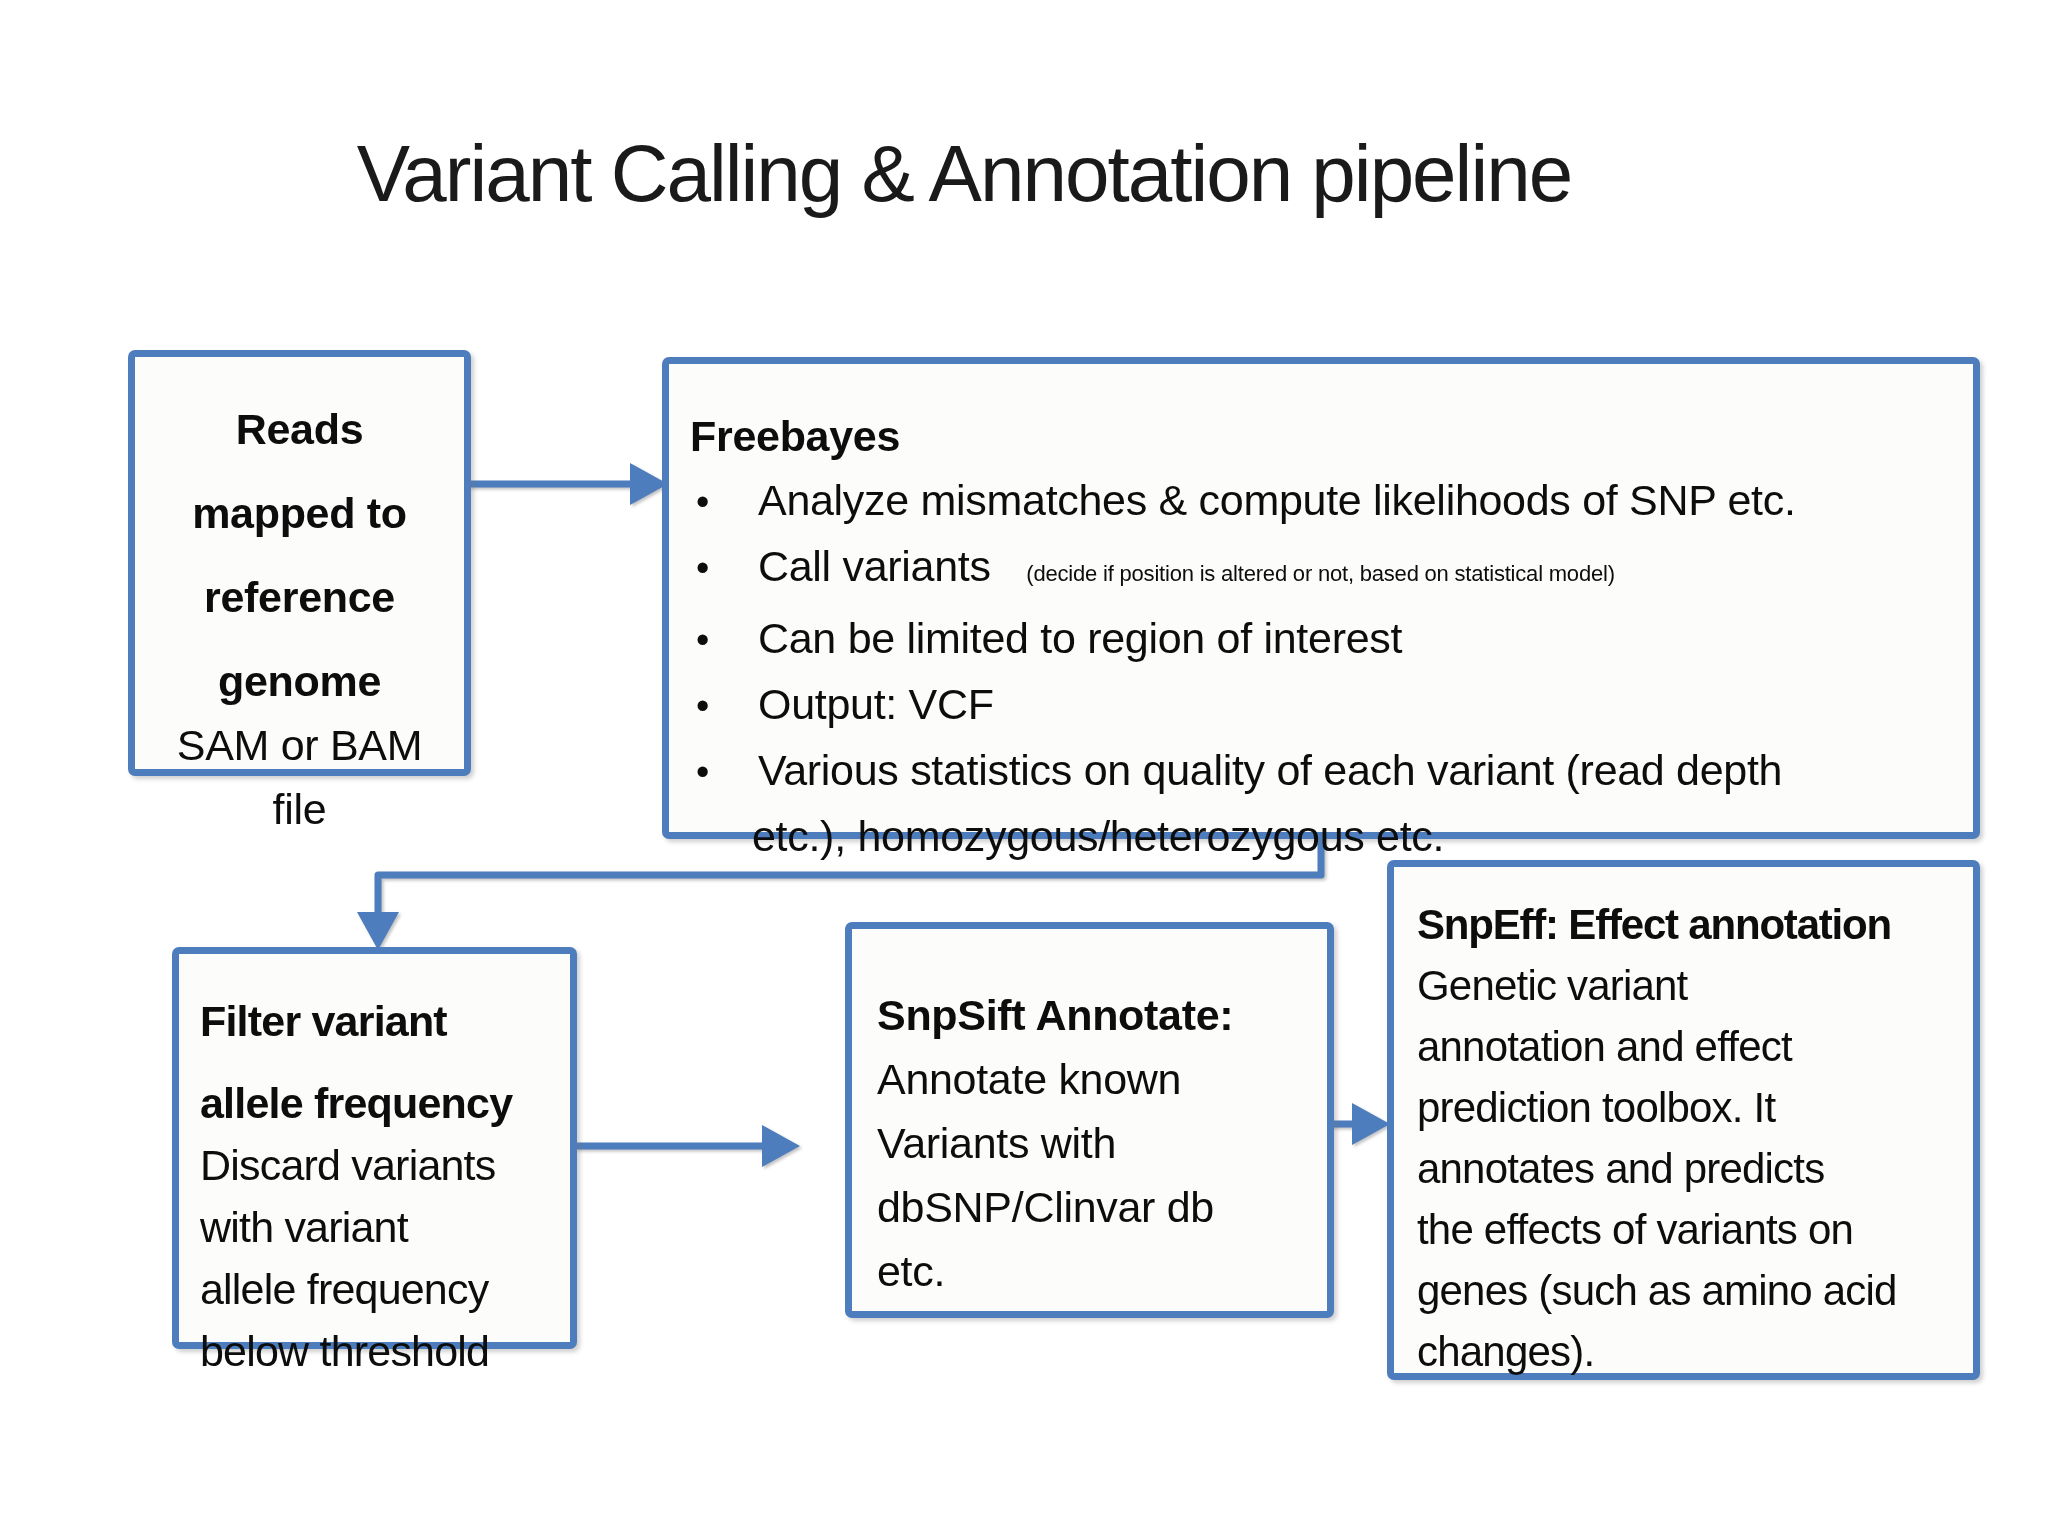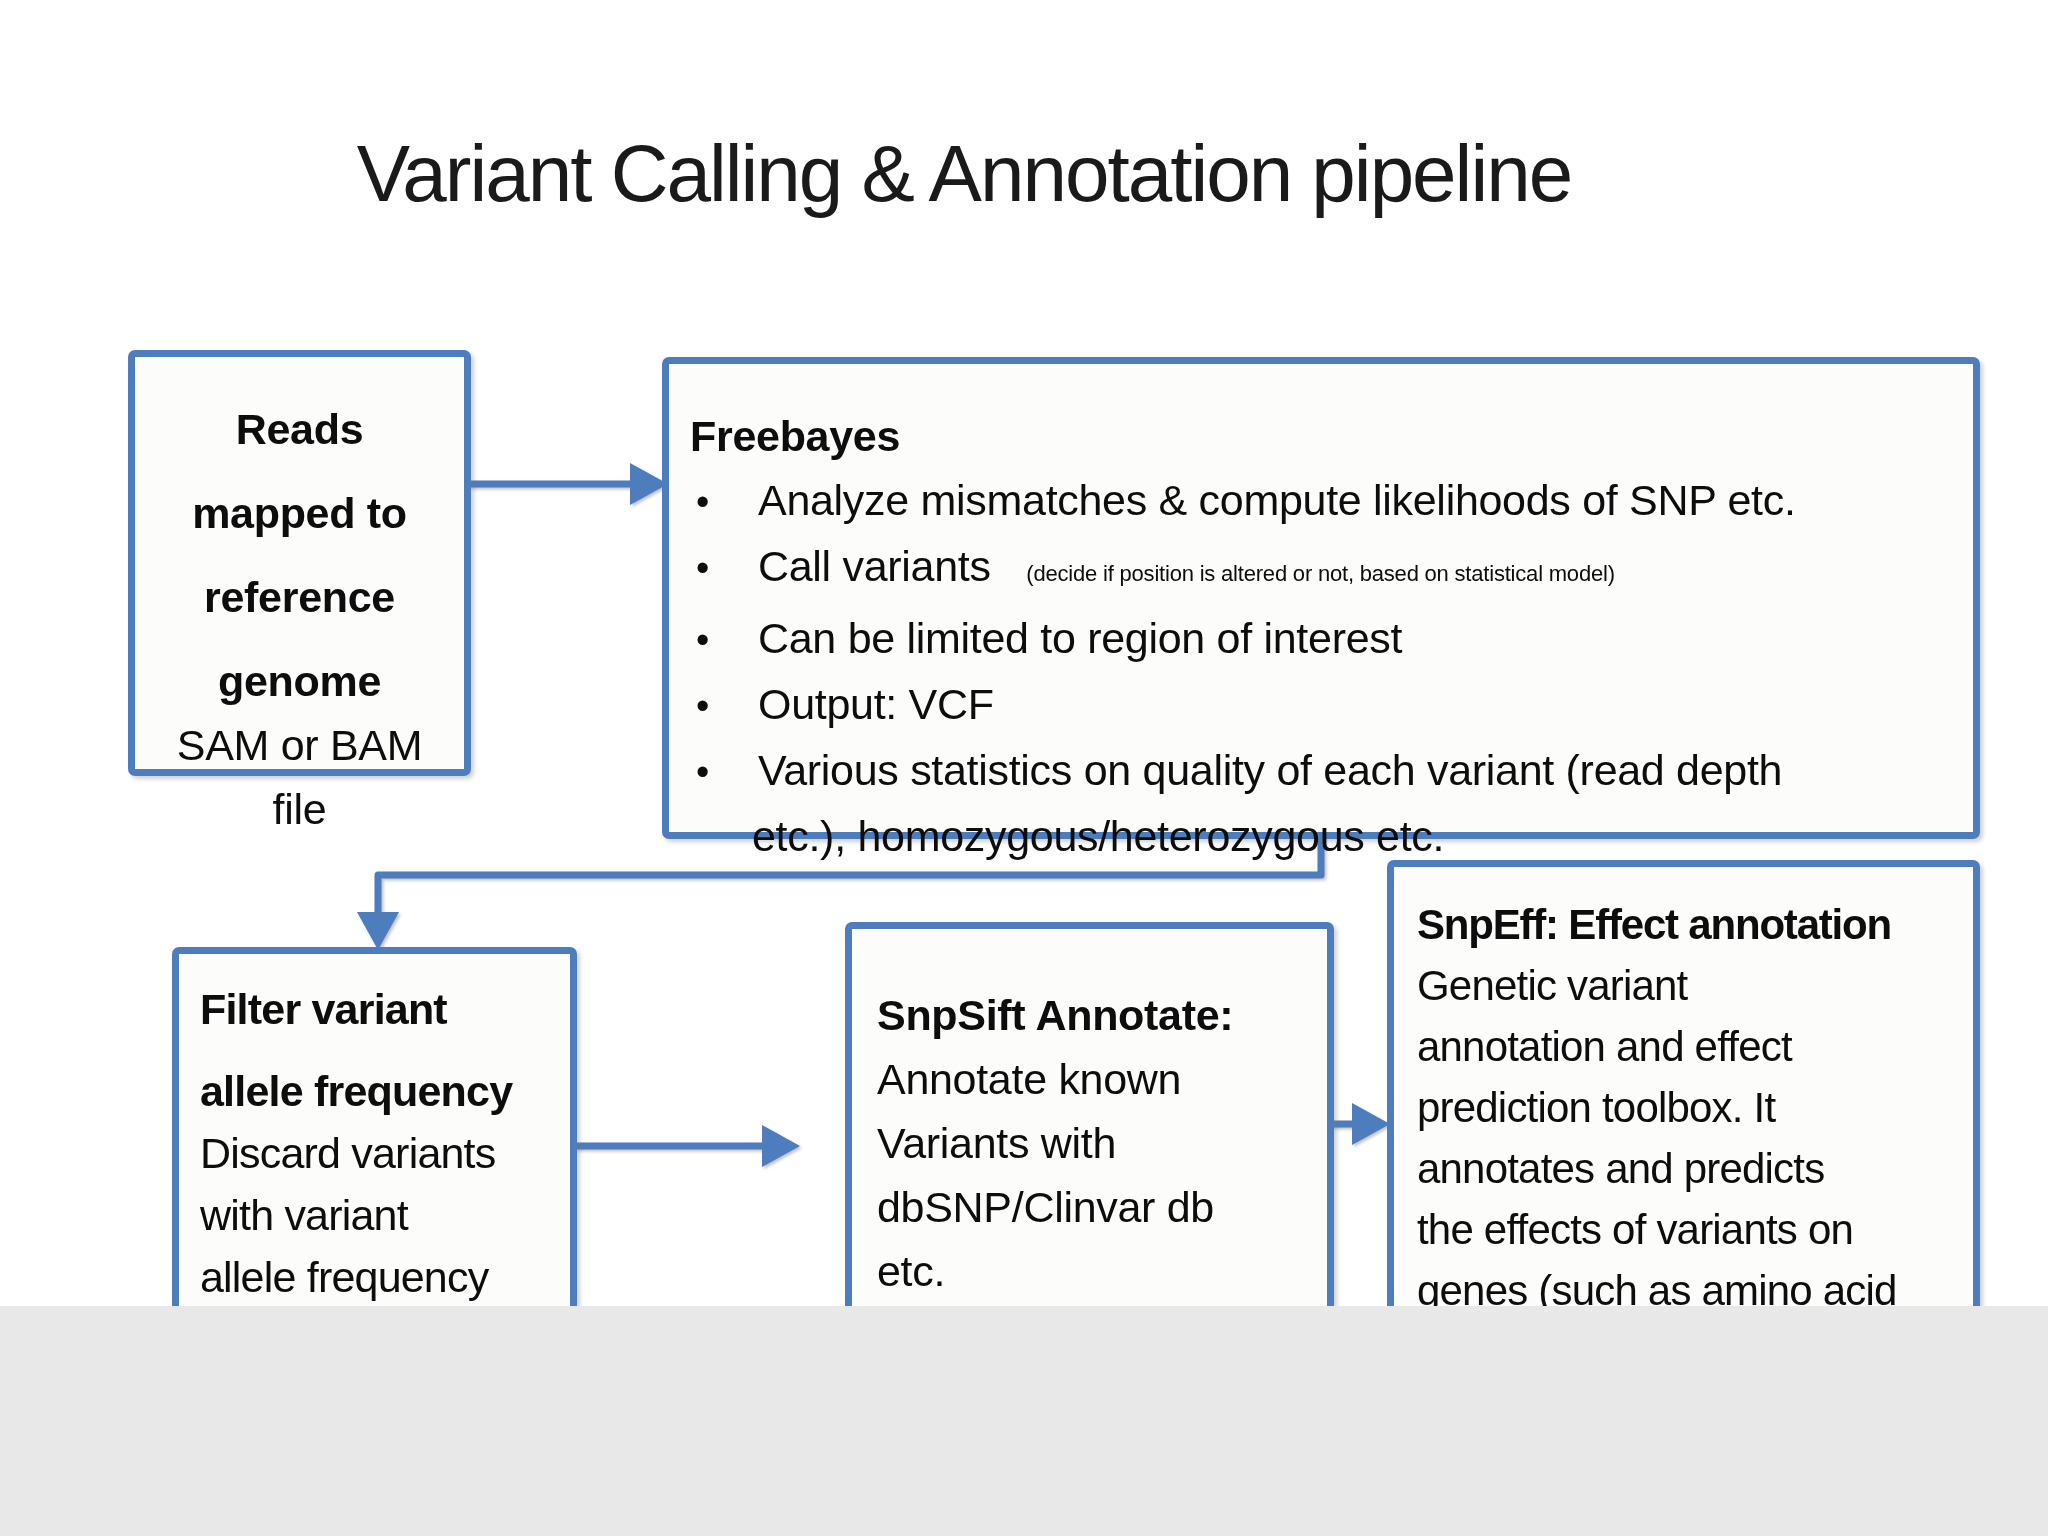--- a/index.html
+++ b/index.html
@@ -1,17 +1,17 @@
 <!DOCTYPE html>
 <html><head>
 <meta charset="utf-8">
 <style>
   html,body{margin:0;padding:0;}
   body{font-family:"Liberation Sans","DejaVu Sans",sans-serif;background:#e8e8e8;}
-  .slide{position:relative;width:2048px;height:1306px;background:#ffffff;overflow:hidden;color:#0d0d0d;}
+  .slide{position:relative;width:2048px;height:1536px;background:#ffffff;overflow:hidden;color:#0d0d0d;}
 
   .title{
     position:absolute;top:132px;left:0;right:120px;
     text-align:center;font-size:80px;line-height:1.05;
     letter-spacing:-2px;font-weight:normal;margin:0;color:#1a1a1a;
   }
 
   .connectors{position:absolute;left:0;top:0;z-index:1;
     filter:drop-shadow(2px 2px 1.5px rgba(120,120,120,0.45));}
 
@@ -28,21 +28,21 @@
     text-align:center;padding-top:20px;line-height:64px;}
 
   #box-freebayes{left:662px;top:357px;width:1318px;height:482px;
     padding:20px 18px 16px 21px;line-height:64px;}
   .brow{display:flex;align-items:baseline;}
   .bullet{flex:none;width:62px;padding-left:6px;font-size:38px;}
   .small{font-size:22px;letter-spacing:-0.2px;margin-left:24px;}
   .cont{padding-left:62px;}
 
   #box-filter{left:172px;top:947px;width:405px;height:402px;
-    padding:4px 10px 0 21px;line-height:62px;letter-spacing:-0.8px;}
+    padding:16px 10px 0 21px;line-height:62px;letter-spacing:-0.8px;}
 
   #box-snpsift{left:845px;top:922px;width:489px;height:396px;
     padding:34px 10px 0 25px;line-height:64px;}
 
   #box-snpeff{left:1387px;top:860px;width:593px;height:520px;
     padding:7px 8px 0 23px;line-height:61px;font-size:42px;letter-spacing:-0.8px;}
   #box-snpeff .bold{letter-spacing:-1.2px;}
 </style>
 </head>
 <body>

